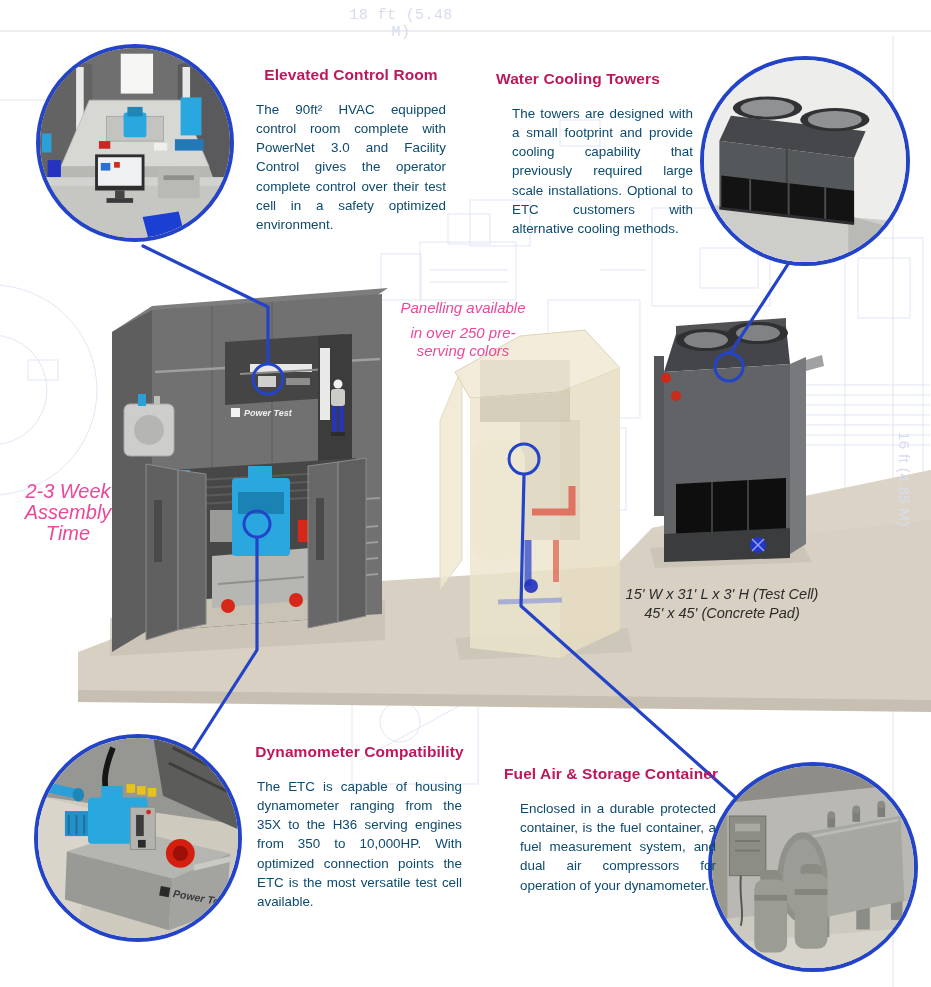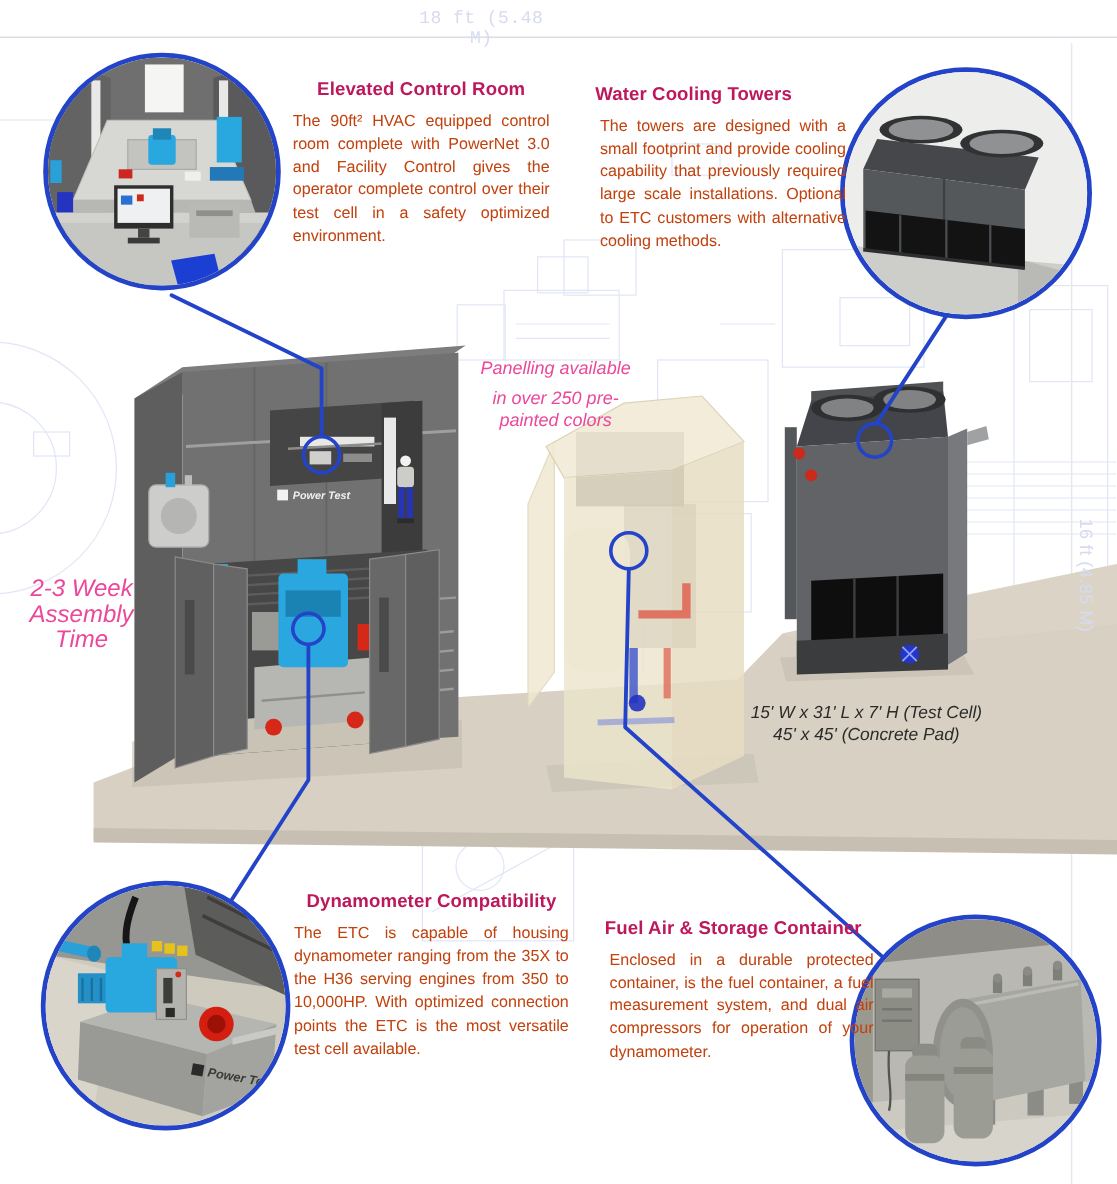--- a/index.html
+++ b/index.html
@@ -11,21 +11,21 @@
   .callout-circle{
     position:absolute;border-radius:50%;border:4px solid #2343c9;overflow:hidden;
     box-sizing:border-box;background:#fff;z-index:3;
   }
   .callout-circle svg{display:block;width:100%;height:100%;}
   .callout-text{position:absolute;z-index:4;}
   .callout-text h3{
     margin:0 0 7px 0;font-size:15.5px;font-weight:bold;color:#be185d;letter-spacing:0.1px;
   }
   .callout-text p{
-    margin:4px;font-size:13.4px;line-height:1.43;text-align:justify;color:#c2410c;
+    margin:16px;font-size:13.4px;line-height:1.43;text-align:justify;color:#0c4a6e;
   }
   .tc-center h3{text-align:center;}
   .annotation{position:absolute;z-index:4;font-style:italic;color:#ec4899;text-align:center;}
   .annotation .line{display:block;}
   #panelling-note{font-size:15px;line-height:18px;}
   #panelling-note .gap{margin-top:7px;}
   #assembly-note{font-size:20px;line-height:21px;}
   #footprint-note{font-size:14.5px;line-height:19px;color:#2b2b2b;}
   .dim-label{position:absolute;z-index:2;color:#d7dbef;font-size:15px;letter-spacing:0.4px;}
   #dim-right{writing-mode:vertical-rl;}
@@ -359,30 +359,30 @@
   </div>
 
   <div class="callout-text" style="left:504px;top:765px;width:228px;">
     <h3>Fuel Air &amp; Storage Container</h3>
     <p>Enclosed in a durable protected container, is the fuel container, a fuel measurement system, and dual air compressors for operation of your dynamometer.</p>
   </div>
 
   <div id="panelling-note" class="annotation" style="left:387px;top:299px;width:152px;">
     <span class="line">Panelling available</span>
     <span class="line gap">in over 250 pre-</span>
-    <span class="line">painted colors</span>
+    <span class="line">serving colors</span>
   </div>
 
   <div id="assembly-note" class="annotation" style="left:6px;top:481px;width:124px;">
     <span class="line">2-3 Week</span>
     <span class="line">Assembly Time</span>
   </div>
 
   <div id="footprint-note" class="annotation" style="left:597px;top:585px;width:250px;">
-    <span class="line">15' W x 31' L x 7' H (Test Cell)</span>
+    <span class="line">15' W x 31' L x 3' H (Test Cell)</span>
     <span class="line">45' x 45' (Concrete Pad)</span>
   </div>
 
   <div id="dim-top" class="dim-label" style="left:346px;top:7px;width:110px;text-align:center;font-family:Liberation Mono, monospace;">18 ft (5.48 M)</div>
 
   <div id="dim-right" class="dim-label" style="left:896px;top:432px;height:170px;">16 ft (4.85 M)</div>
 
 </div>
 
 </body></html>

